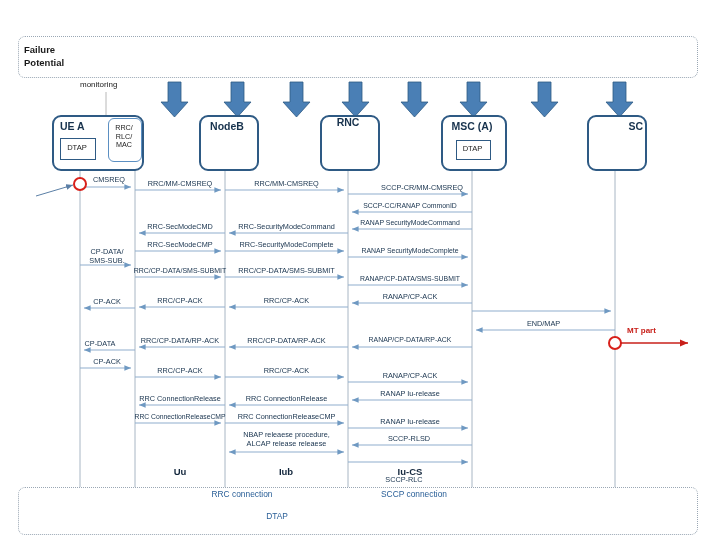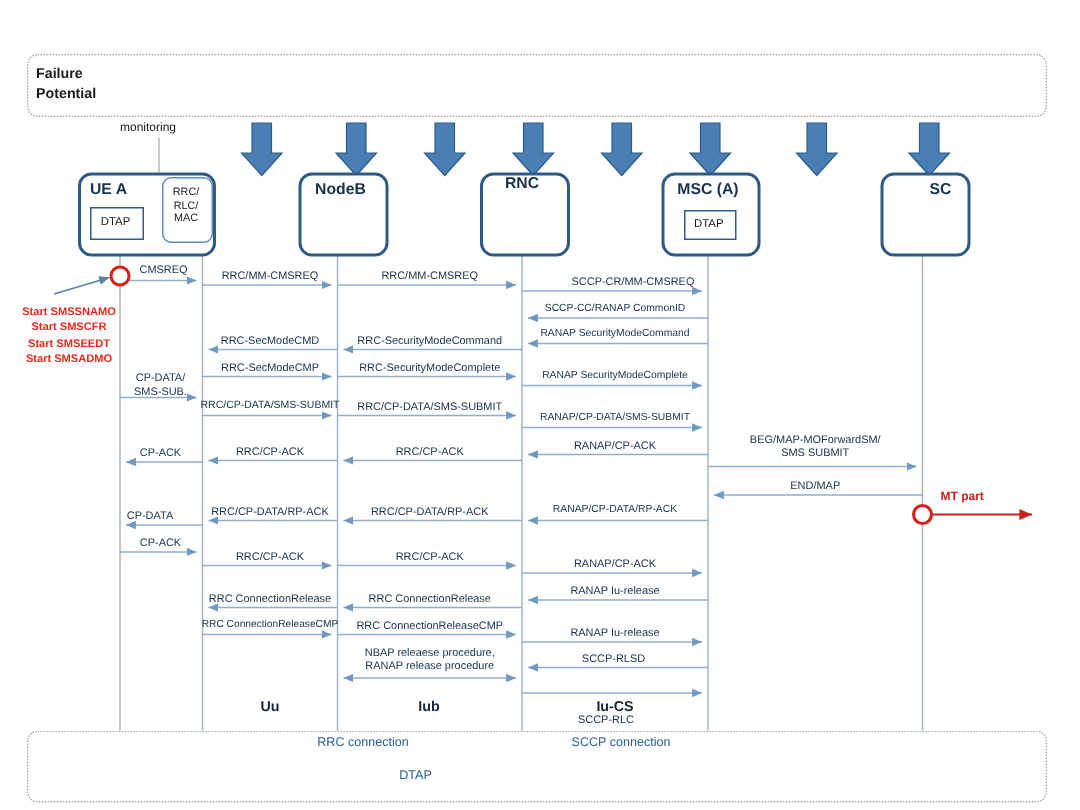--- a/index.html
+++ b/index.html
@@ -182,26 +182,22 @@
 
   <div class="node" style="left:320px;top:115px;width:56px;height:52px;"></div>
   <div class="node-title" style="left:320px;top:116px;width:56px;text-align:center;">RNC</div>
 
   <div class="node" style="left:441px;top:115px;width:62px;height:52px;"></div>
   <div class="node-title" style="left:441px;top:120px;width:62px;text-align:center;">MSC (A)</div>
   <div class="subbox" style="left:456px;top:140px;width:33px;height:18px;"></div>
   <div class="subtext-plain" style="left:456px;top:144px;width:33px;">DTAP</div>
 
   <div class="node" style="left:587px;top:115px;width:56px;height:52px;"></div>
-  <div class="node-title" style="left:587px;top:120px;width:56px;text-align:center;margin-left:12px;">SC</div>
-
-  <div class="redtext" style="left:0px;top:203px;width:92px;white-space:pre-line;">Start SMSSNAMO
-Start SMSCFR
-Start SMSEEDT
-Start SMSADMO</div>
+  <div class="node-title" style="left:587px;top:120px;width:56px;text-align:right;">SC</div>
+
 
   <div class="redlabel" style="left:627px;top:326px;">MT part</div>
 
   <div class="msg" style="left:82px;top:176px;width:54px;">CMSREQ</div>
   <div class="msg2" style="left:78px;top:247px;width:58px;white-space:pre-line;">CP-DATA/
 SMS-SUB.</div>
   <div class="msg" style="left:80px;top:298px;width:54px;">CP-ACK</div>
   <div class="msg" style="left:80px;top:340px;width:40px;">CP-DATA</div>
   <div class="msg" style="left:80px;top:358px;width:54px;">CP-ACK</div>
 
@@ -218,37 +214,35 @@
   <div class="msg" style="left:225px;top:180px;width:123px;">RRC/MM-CMSREQ</div>
   <div class="msg" style="left:225px;top:223px;width:123px;">RRC-SecurityModeCommand</div>
   <div class="msg" style="left:225px;top:241px;width:123px;">RRC-SecurityModeComplete</div>
   <div class="msg" style="left:225px;top:267px;width:123px;">RRC/CP-DATA/SMS-SUBMIT</div>
   <div class="msg" style="left:225px;top:297px;width:123px;">RRC/CP-ACK</div>
   <div class="msg" style="left:225px;top:337px;width:123px;">RRC/CP-DATA/RP-ACK</div>
   <div class="msg" style="left:225px;top:367px;width:123px;">RRC/CP-ACK</div>
   <div class="msg" style="left:225px;top:395px;width:123px;">RRC ConnectionRelease</div>
   <div class="msg" style="left:225px;top:413px;width:123px;">RRC ConnectionReleaseCMP</div>
   <div class="msg2" style="left:225px;top:430px;width:123px;white-space:pre-line;">NBAP releaese procedure,
-RANAP release procedure</div>
+ALCAP release releaese</div>
 
   <div class="msg" style="left:348px;top:184px;width:148px;">SCCP-CR/MM-CMSREQ</div>
   <div class="msg" style="left:346px;top:202px;width:128px;font-size:6.9px;">SCCP-CC/RANAP CommonID</div>
   <div class="msg" style="left:345px;top:219px;width:130px;font-size:6.9px;">RANAP SecurityModeCommand</div>
   <div class="msg" style="left:345px;top:247px;width:130px;font-size:6.9px;">RANAP SecurityModeComplete</div>
   <div class="msg" style="left:345px;top:275px;width:130px;font-size:6.9px;">RANAP/CP-DATA/SMS-SUBMIT</div>
   <div class="msg" style="left:348px;top:293px;width:124px;">RANAP/CP-ACK</div>
   <div class="msg" style="left:345px;top:336px;width:130px;font-size:6.9px;">RANAP/CP-DATA/RP-ACK</div>
   <div class="msg" style="left:348px;top:372px;width:124px;">RANAP/CP-ACK</div>
   <div class="msg" style="left:348px;top:390px;width:124px;">RANAP Iu-release</div>
   <div class="msg" style="left:348px;top:418px;width:124px;">RANAP Iu-release</div>
   <div class="msg" style="left:348px;top:435px;width:122px;">SCCP-RLSD</div>
   <div class="msg" style="left:348px;top:452px;width:112px;margin-top:24px;">SCCP-RLC</div>
 
-  <div class="msg2" style="left:472px;top:288px;width:143px;white-space:pre-line;">BEG/MAP-MOForwardSM/
-SMS SUBMIT</div>
   <div class="msg" style="left:472px;top:320px;width:143px;">END/MAP</div>
 
   <div class="iface" style="left:150px;top:466px;width:60px;">Uu</div>
   <div class="iface" style="left:256px;top:466px;width:60px;">Iub</div>
   <div class="iface" style="left:380px;top:466px;width:60px;">Iu-CS</div>
 
   <div class="connlabel" style="left:185px;top:489px;width:114px;">RRC connection</div>
   <div class="connlabel" style="left:357px;top:489px;width:114px;">SCCP connection</div>
   <div class="connlabel" style="left:220px;top:511px;width:114px;">DTAP</div>
 

